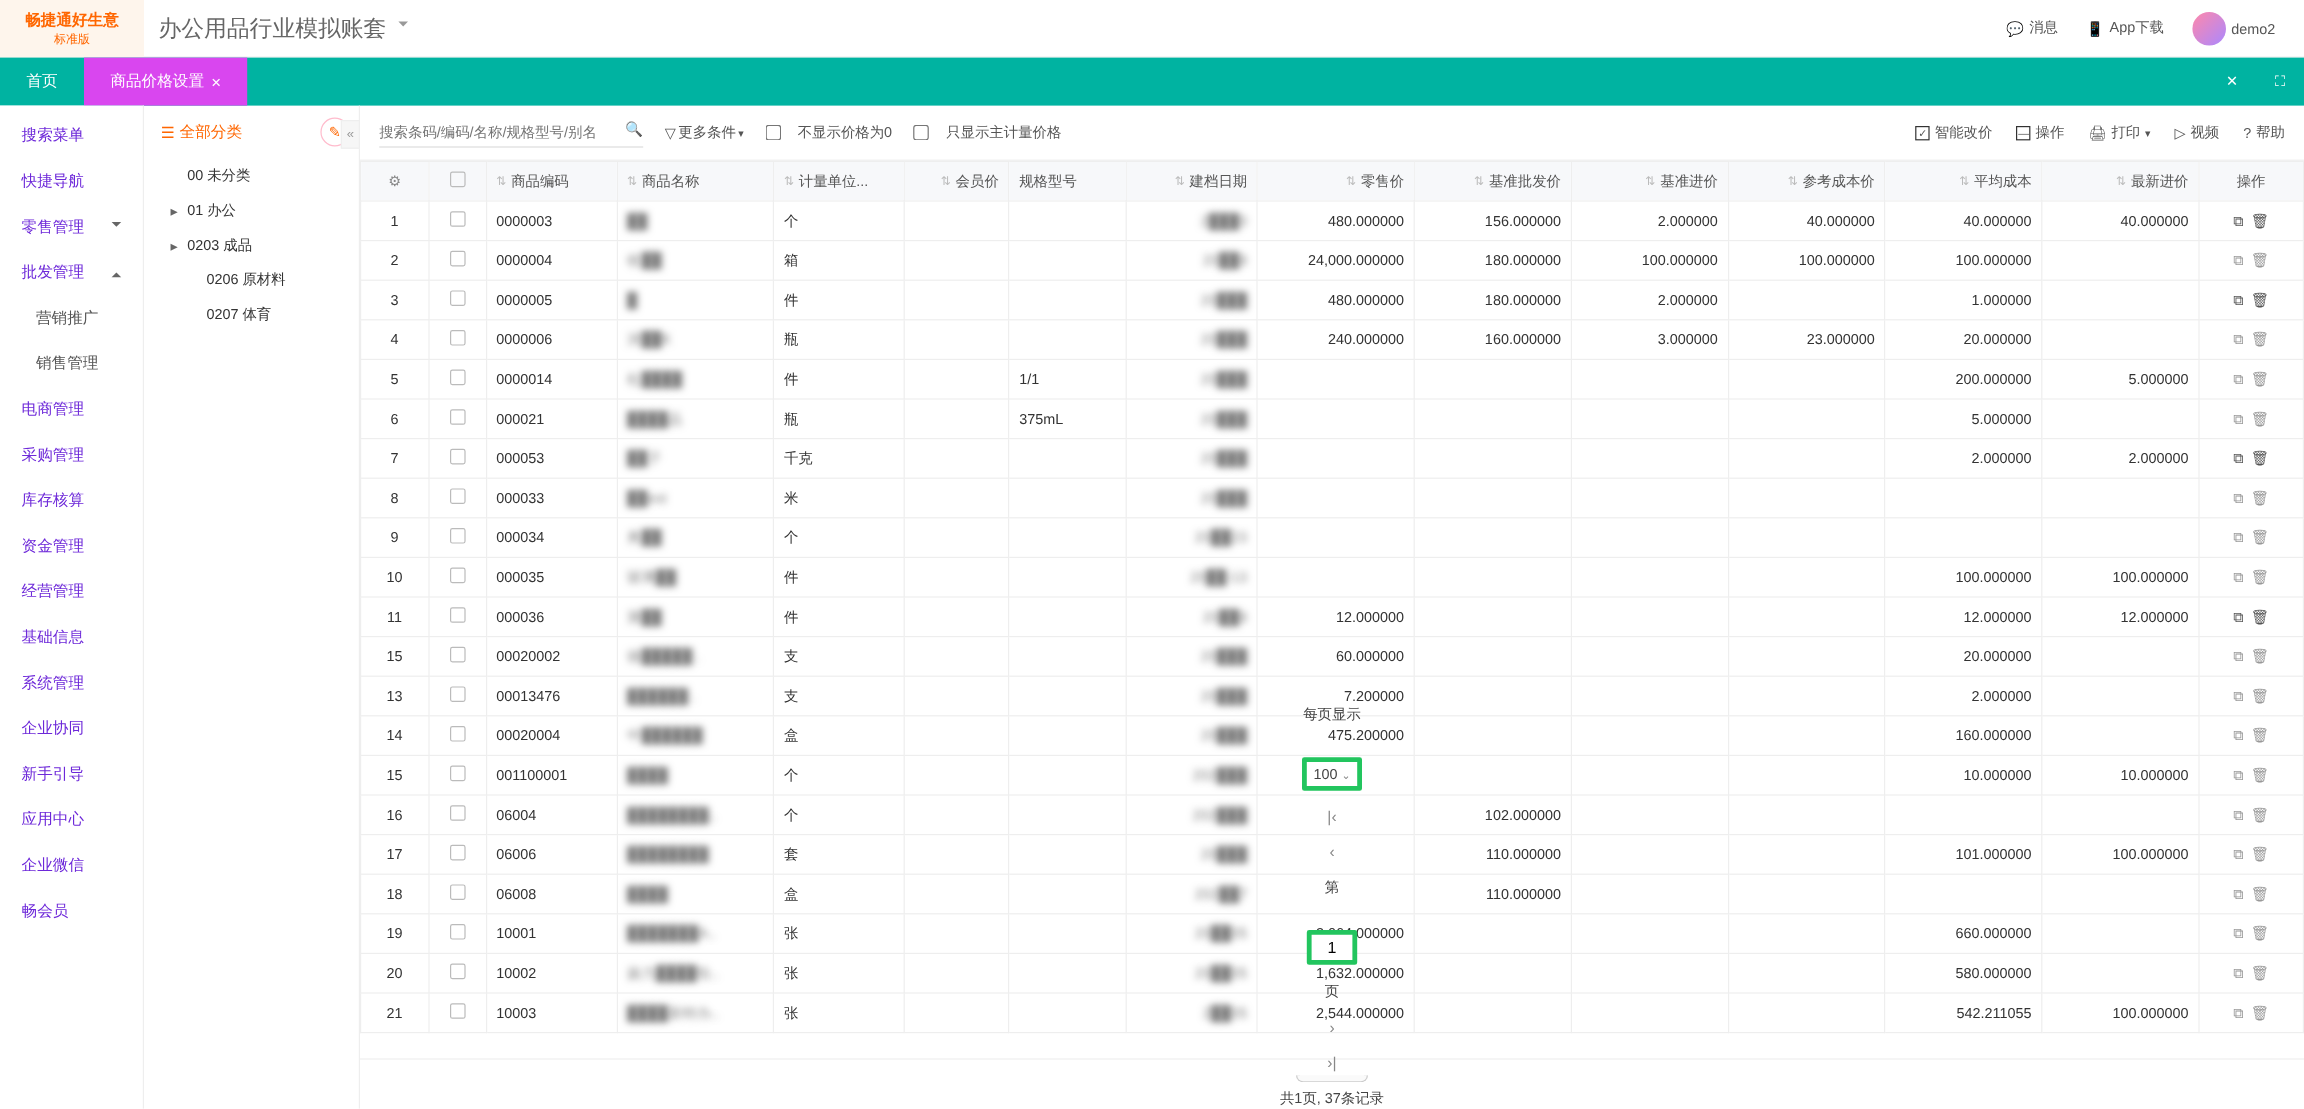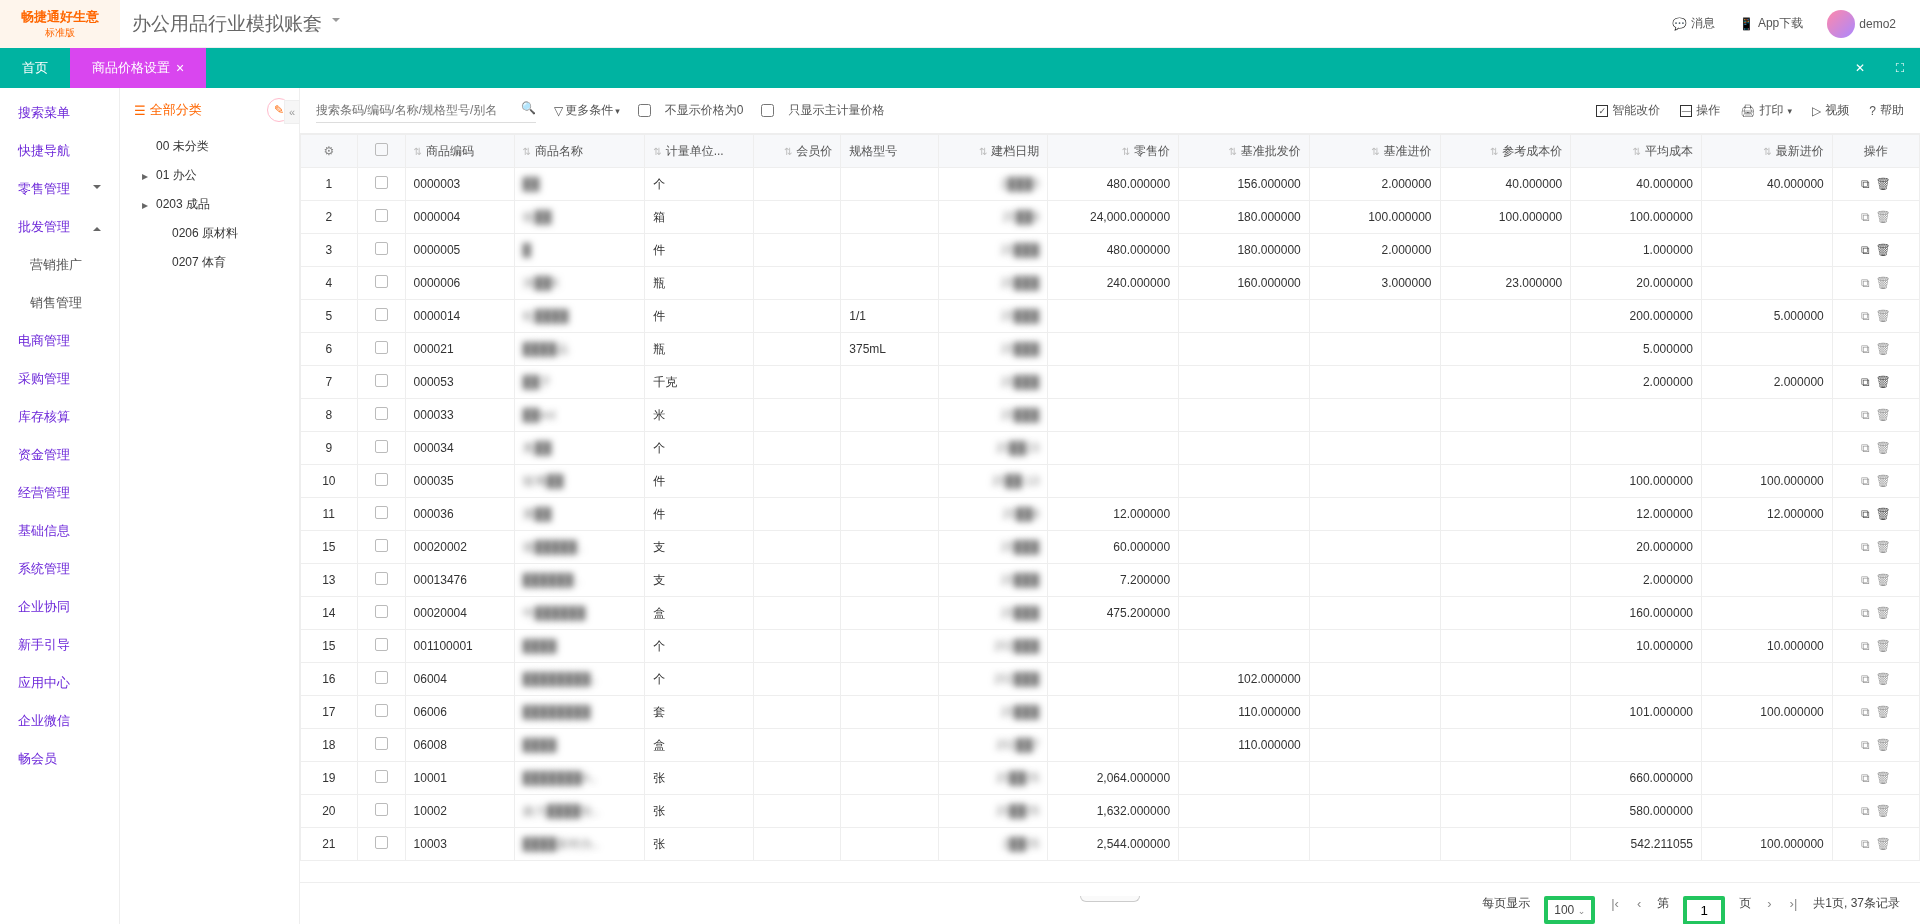--- a/index.html
+++ b/index.html
@@ -78,21 +78,21 @@
 .sort { color: #bbb; margin-right: 2px; font-size: 10px; }
 .th-inner { display: flex; align-items: center; gap: 2px; }
 .th-right .th-inner { justify-content: flex-end; }
 .row-chk { width: 13px; height: 13px; border: 1px solid #bbb; border-radius: 2px; display: inline-block; }
 .blur { color: transparent; text-shadow: 0 0 6px rgba(0,0,0,.5); }
 .op-ic { color: #999; margin: 0 3px; cursor: pointer; }
 .op-ic.active { color: #555; }
 .gear { color: #888; }
 
 
-.pager { height: 42px; border-top: 1px solid #eee; display: flex; align-items: center; justify-content: flex-end; gap: 14px; padding: 0 20px; font-size: 12px; color: #444; }
+.pager { height: 42px; border-top: 1px solid #eee; display: flex; align-items: center; justify-content: flex-end; gap: 14px; padding: 0 20px; font-size: 12px; color: #444; flex-direction: column; }
 .pager .sel, .pager .pginput { border: 4px solid #22c55e; padding: 3px 6px; border-radius: 2px; margin-top: 13px; }
 .pager .pginput { width: 42px; text-align: center; }
 .pager .pgbtn { color: #888; cursor: pointer; padding: 0 2px; font-size: 13px; }
 .drag-handle { position: absolute; bottom: 22px; left: 50%; width: 60px; height: 6px; border: 1px solid #ccc; border-radius: 0 0 6px 6px; border-top: none; transform: translateX(-50%); background: #fafafa; }
 .rel { position: relative; }
 </style>
 </head>
 <body>
 
 <div class="app">

